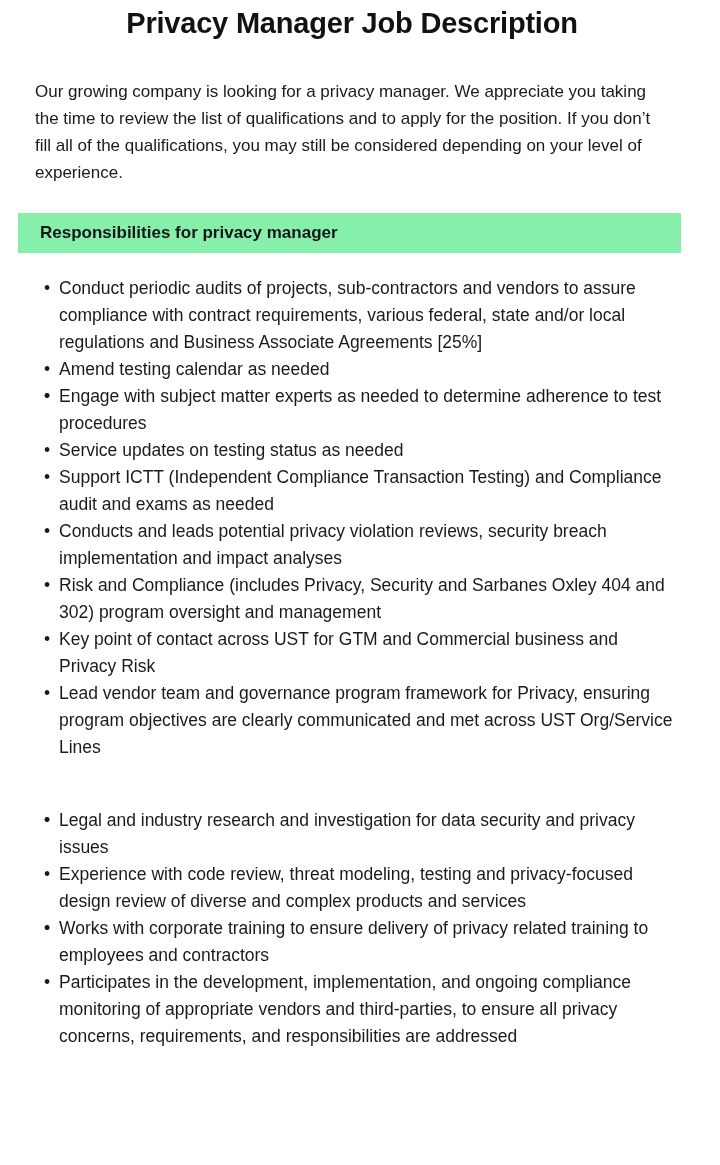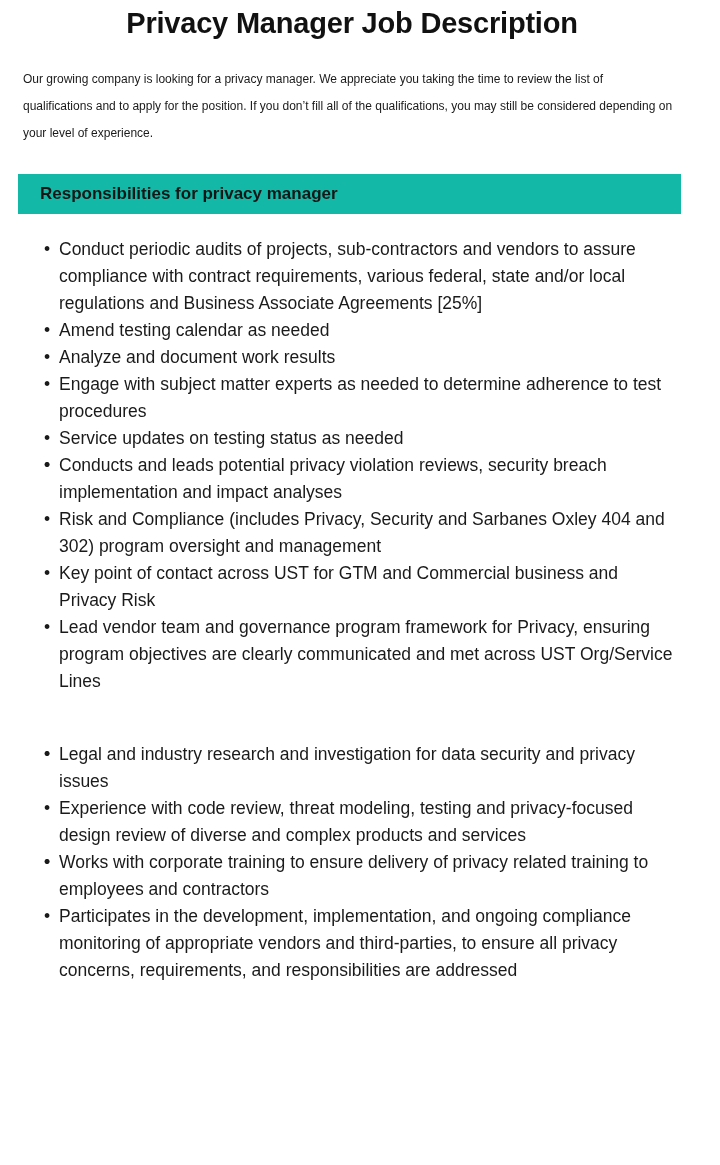--- a/index.html
+++ b/index.html
@@ -30,34 +30,34 @@
     font-size: 29px;
     line-height: 38px;
     font-weight: 700;
     text-align: center;
     letter-spacing: -0.2px;
     color: #111111;
   }
 
   
   .intro {
-    margin: 0;
+    margin: 12px;
     padding: 24px 30px 0 23px;
-    font-size: 12px;
+    font-size: 17px;
     line-height: 27px;
     color: #1a1a1a;
   }
 
   
   .section {
     margin-top: 27px;
   }
   .section-header {
     margin: 0 23px 0 18px;
-    background: #14b8a6;
+    background: #86efac;
     height: 40px;
     display: flex;
     align-items: center;
     padding: 0 6px 0 22px;
     box-sizing: border-box;
   }
   .section-header-text {
     font-size: 17px;
     font-weight: 700;
     line-height: 22px;
@@ -103,24 +103,24 @@
   <p class="intro">Our growing company is looking for a privacy manager. We appreciate you taking the time to review the list of qualifications and to apply for the position. If you don’t fill all of the qualifications, you may still be considered depending on your level of experience.</p>
 
   <div id="sections-container">
       <div class="section">
         <div class="section-header">
           <span class="section-header-text">Responsibilities for privacy manager</span>
         </div>
         <ul class="bullet-list first-list">
           <li class="bullet-item"><span class="bullet-dot">•</span><span>Conduct periodic audits of projects, sub-contractors and vendors to assure compliance with contract requirements, various federal, state and/or local regulations and Business Associate Agreements [25%]</span></li>
           <li class="bullet-item"><span class="bullet-dot">•</span><span>Amend testing calendar as needed</span></li>
-          <li class="bullet-item"><span class="bullet-dot">•</span><span>Analyze and document work results</span></li>
+          <li class="bullet-item"><span class="bullet-dot">•</span></li>
           <li class="bullet-item"><span class="bullet-dot">•</span><span>Engage with subject matter experts as needed to determine adherence to test procedures</span></li>
           <li class="bullet-item"><span class="bullet-dot">•</span><span>Service updates on testing status as needed</span></li>
-          <li class="bullet-item"><span class="bullet-dot">•</span></li>
+          <li class="bullet-item"><span class="bullet-dot">•</span><span>Support ICTT (Independent Compliance Transaction Testing) and Compliance audit and exams as needed</span></li>
           <li class="bullet-item"><span class="bullet-dot">•</span><span>Conducts and leads potential privacy violation reviews, security breach implementation and impact analyses</span></li>
           <li class="bullet-item"><span class="bullet-dot">•</span><span>Risk and Compliance (includes Privacy, Security and Sarbanes Oxley 404 and 302) program oversight and management</span></li>
           <li class="bullet-item"><span class="bullet-dot">•</span><span>Key point of contact across UST for GTM and Commercial business and Privacy Risk</span></li>
           <li class="bullet-item"><span class="bullet-dot">•</span><span>Lead vendor team and governance program framework for Privacy, ensuring program objectives are clearly communicated and met across UST Org/Service Lines</span></li>
         </ul>
       </div>
       <div class="section">
         <ul class="bullet-list second-list">
           <li class="bullet-item"><span class="bullet-dot">•</span></li>
           <li class="bullet-item"><span class="bullet-dot">•</span><span>Legal and industry research and investigation for data security and privacy issues</span></li>

